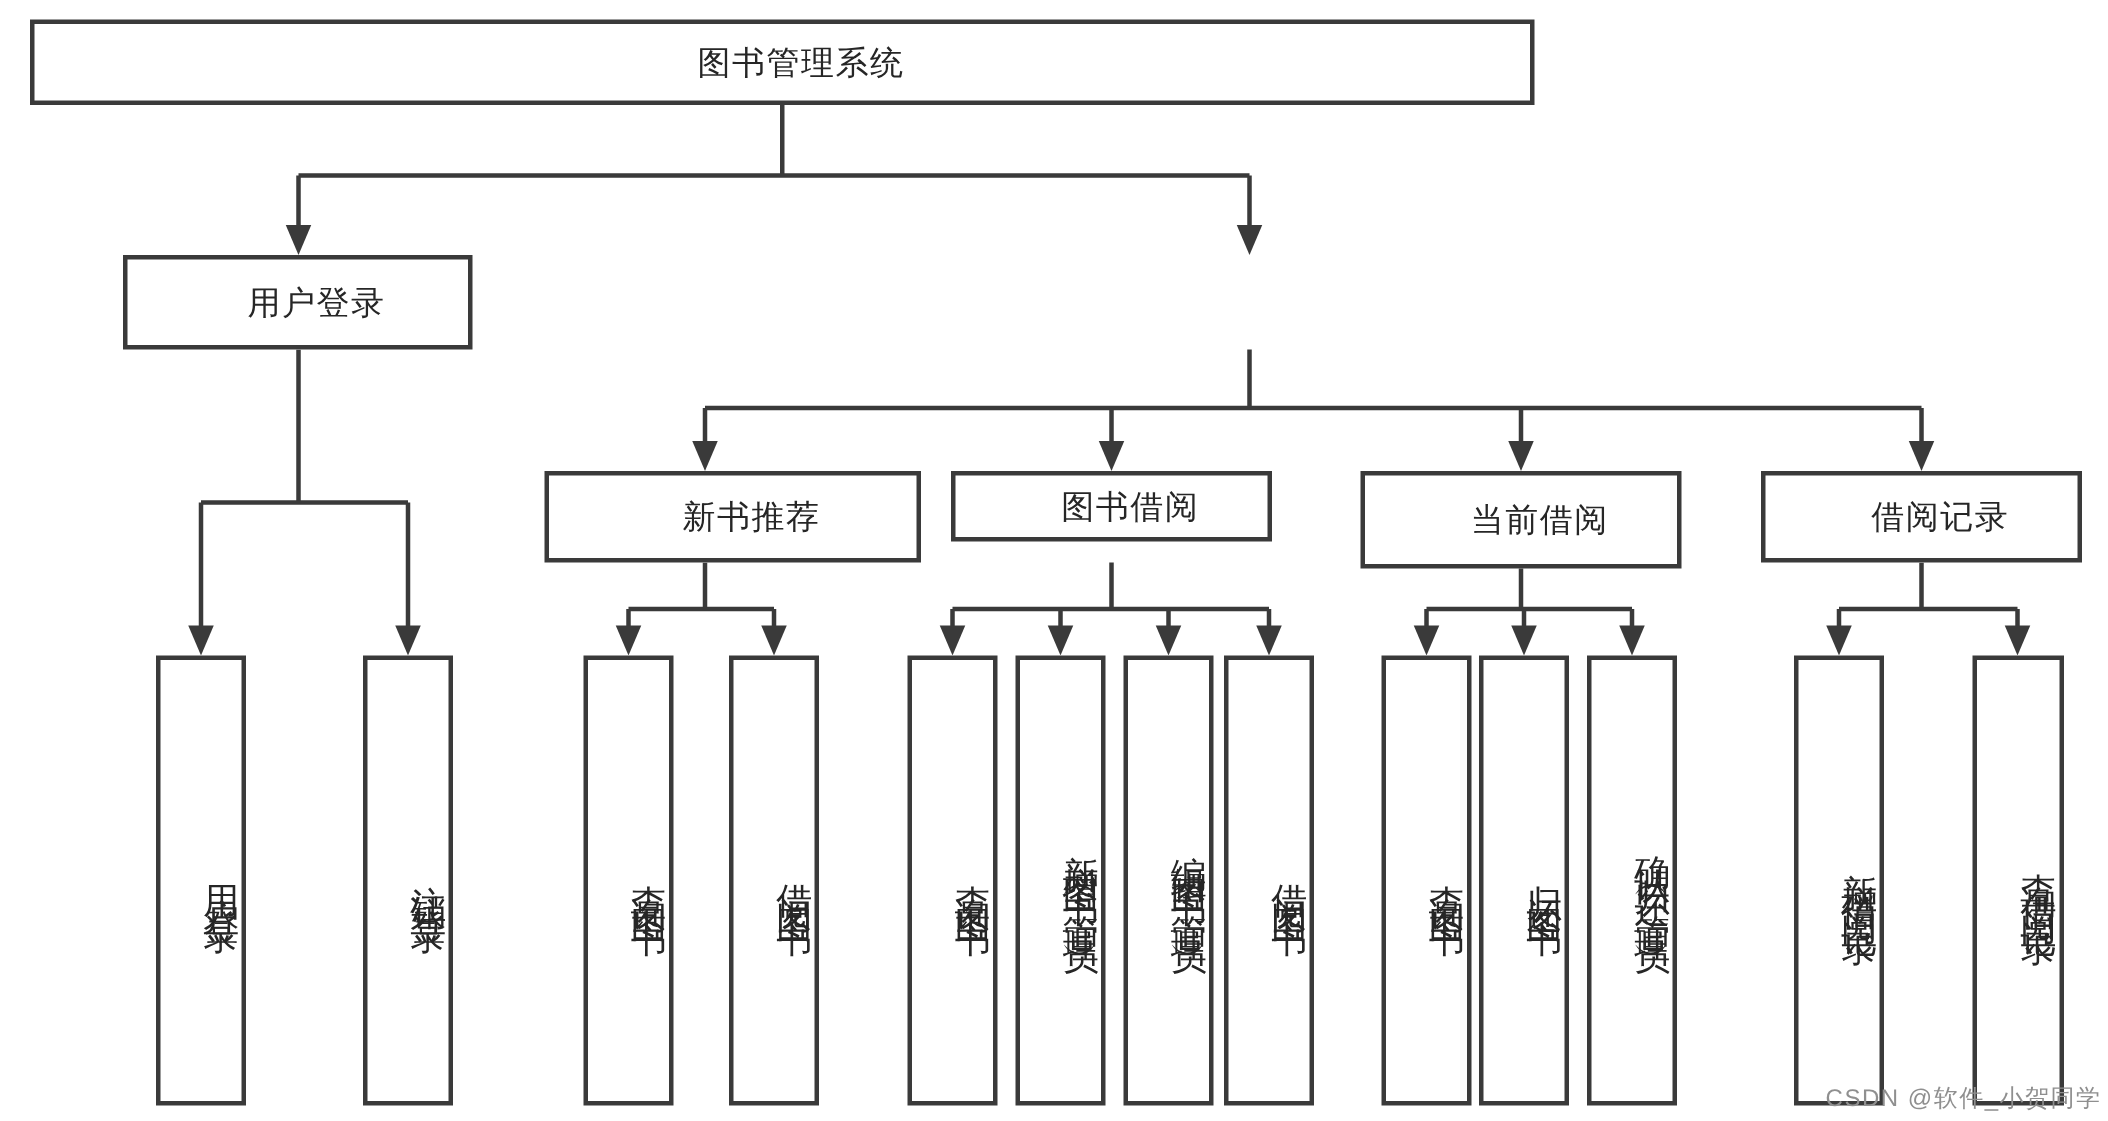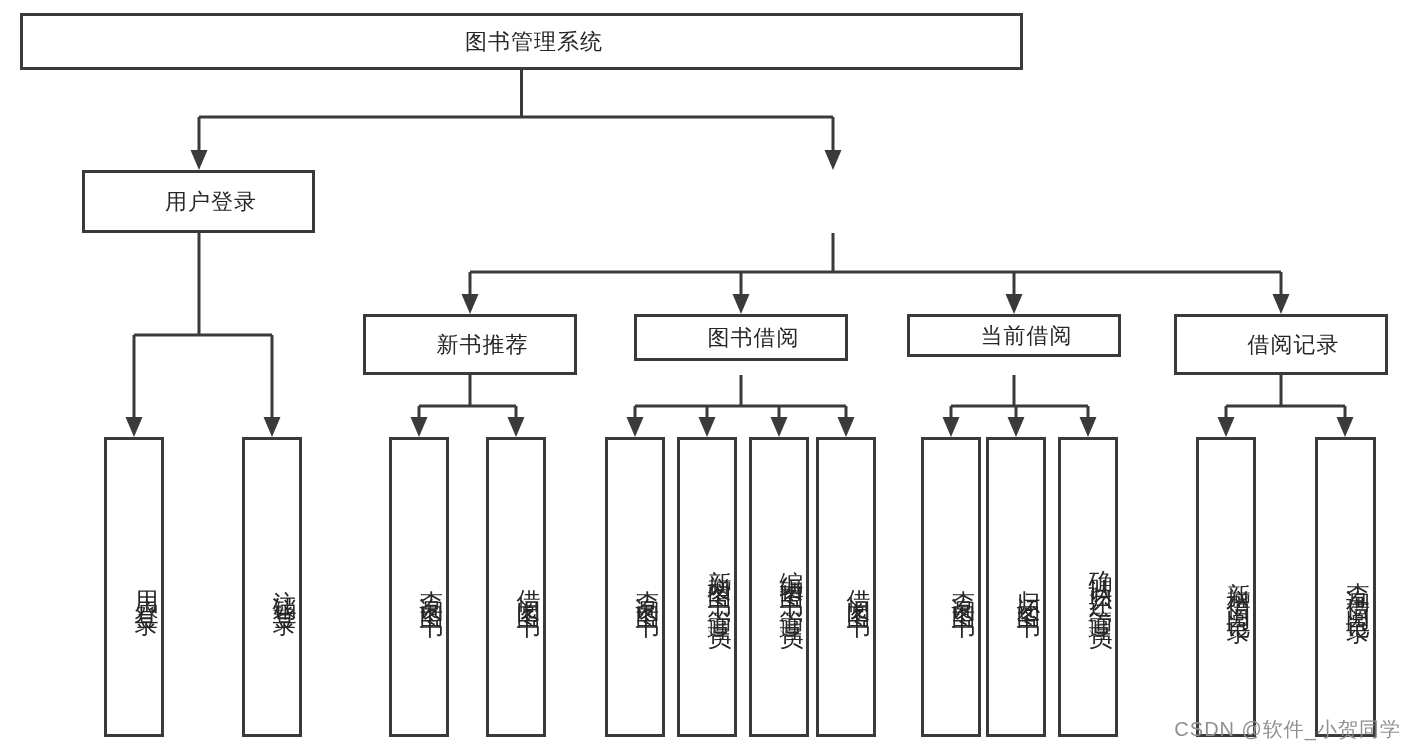--- a/index.html
+++ b/index.html
@@ -49,21 +49,21 @@
     font-size:24px;
     letter-spacing:8px;
     line-height:1;
     white-space:nowrap;
   }
   .watermark{
     position:absolute;
     right:4px;
     bottom:4px;
     z-index:5;
-    font-size:20px;
+    font-size:16px;
     color:var(--wm);
     letter-spacing:1px;
     white-space:nowrap;
   }
 </style>
 </head>
 <body>
 
 <div class="canvas">
 
@@ -105,27 +105,27 @@
   </svg>
 
   <div class="box h" style="left:20px;top:13px;width:1003px;height:57px">
     <span>图书管理系统</span>
   </div>
 
   <div class="box h" style="left:82px;top:170px;width:233px;height:63px">
     <span>用户登录</span>
   </div>
 
-  <div class="box h" style="left:363px;top:314px;width:214px;height:61px">
+  <div class="box h" style="left:363px;top:314px;width:251px;height:61px">
     <span>新书推荐</span>
   </div>
   <div class="box h" style="left:634px;top:314px;width:214px;height:47px">
     <span>图书借阅</span>
   </div>
-  <div class="box h" style="left:907px;top:314px;width:214px;height:43px">
+  <div class="box h" style="left:907px;top:314px;width:214px;height:65px">
     <span>当前借阅</span>
   </div>
   <div class="box h" style="left:1174px;top:314px;width:214px;height:61px">
     <span>借阅记录</span>
   </div>
 
   <div class="box v" style="left:104px;top:437px;width:60px;height:300px">
     <span>用户登录</span>
   </div>
   <div class="box v" style="left:242px;top:437px;width:60px;height:300px">

